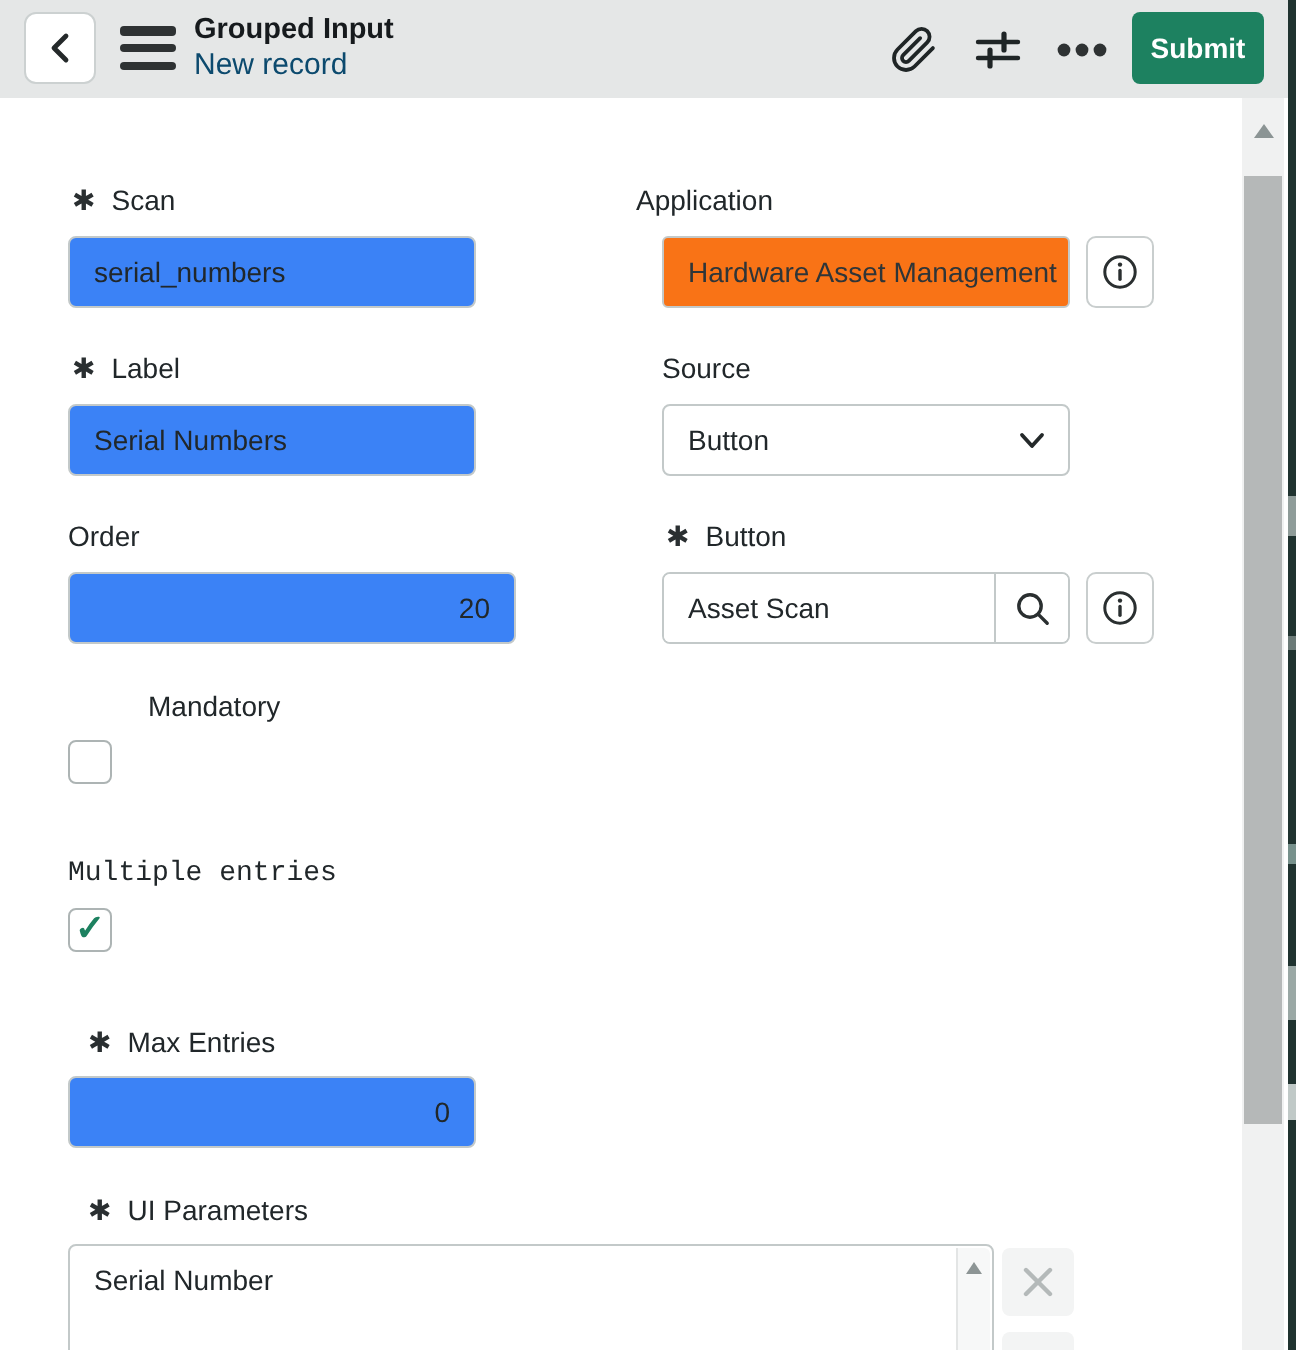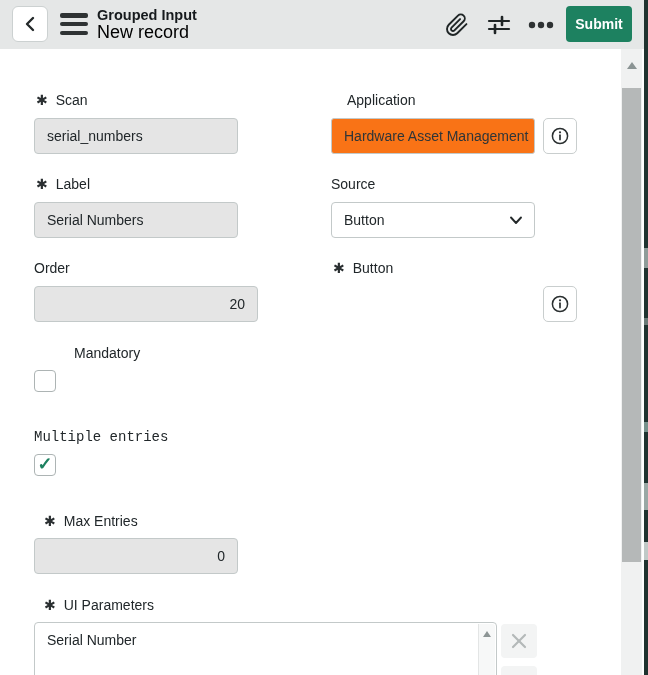--- a/index.html
+++ b/index.html
@@ -11,38 +11,38 @@
   .header { position:absolute; left:0; top:0; width:648px; height:60px;
     background:#e5e7e7; border-bottom:1px solid #c9cdcd; display:flex; align-items:center; }
   .back-btn { position:absolute; left:12px; top:6px; width:36px; height:36px;
     background:#fff; border:1px solid #ccd1d1; border-radius:6px;
     display:flex; align-items:center; justify-content:center; cursor:pointer; }
   .hamburger { position:absolute; left:60px; top:13px; width:28px; height:22px;
     display:flex; flex-direction:column; justify-content:space-between; cursor:pointer; }
   .hamburger span { display:block; height:4.5px; background:#2e3233; border-radius:2px; }
   .title-block { position:absolute; left:97px; top:7px; }
   .page-title { font-size:14.5px; font-weight:bold; color:#161a1d; line-height:17px; }
-  .page-subtitle { font-size:18px; color:#000000; line-height:17px; }
+  .page-subtitle { font-size:15px; color:#0c4a6e; line-height:17px; }
   .hdr-icon-btn { position:absolute; top:12px; width:26px; height:26px;
     display:flex; align-items:center; justify-content:center; cursor:pointer; background:none; border:none; }
   .attach-btn { left:444px; } .personalize-btn { left:486px; } .more-btn { left:528px; }
   .submit-btn { position:absolute; left:566px; top:6px; width:66px; height:36px;
     background:#1d8160; color:#fff; font-family:"Liberation Sans",sans-serif;
     font-size:14px; font-weight:bold; border:none; border-radius:4px; cursor:pointer; }
 
   
   .content { position:absolute; left:0; top:49px; width:648px; height:626px; background:#fff; }
 
   .field-label { position:absolute; display:flex; align-items:center; gap:8px;
     font-size:14px; color:#21272a; line-height:16px; white-space:nowrap; }
   .req { font-size:14px; color:#2a2f31; }
 
   .tbox { position:absolute; height:36px; border:1px solid #c3c9c9; border-radius:4px;
     padding:0 12px; font-family:"Liberation Sans",sans-serif; font-size:14px;
-    color:#21272a; background:#e5e5e5; outline:none; }
+    color:#21272a; background:#3b82f6; outline:none; }
   .num { text-align:right; }
   .readonly { background:#f97316; color:#2f3538; padding-right:4px; border-radius:3px;
     white-space:nowrap; overflow:hidden; }
 
   .icon-btn { position:absolute; width:34px; height:36px; background:#fff;
     border:1px solid #c9cece; border-radius:5px;
     display:flex; align-items:center; justify-content:center; cursor:pointer; }
 
   .select { position:absolute; height:36px; border:1px solid #c3c9c9; border-radius:4px;
     background:#fff; display:flex; align-items:center; justify-content:space-between;
@@ -129,21 +129,21 @@
   </div>
 
   <div class="content">
 
     <div class="field-label" style="left:36px; top:43px;">
       <span class="req">✱</span>
       <span>Scan</span>
     </div>
     <input class="tbox" style="left: 34px; top: 69px; width: 204px;" value="serial_numbers">
 
-    <div class="field-label" style="left:347px; top:43px;">
+    <div class="field-label" style="left:318px; top:43px;">
       <span>Application</span>
     </div>
     <input class="tbox readonly" style="left: 331px; top: 69px; width: 204px;" readonly="" value="Hardware Asset Management">
     <div class="icon-btn" style="left:543px; top:69px;">
       <svg width="20" height="20" viewBox="0 0 20 20">
         <circle cx="10" cy="10" r="7.6" fill="none" stroke="#2a2f30" stroke-width="1.5"></circle>
         <line x1="10" y1="9.2" x2="10" y2="13.6" stroke="#2a2f30" stroke-width="1.7" stroke-linecap="round"></line>
         <circle cx="10" cy="6.3" r="1.1" fill="#2a2f30"></circle>
       </svg>
     </div>
@@ -166,20 +166,29 @@
 
     <div class="field-label" style="left:34px; top:211px;">
       <span>Order</span>
     </div>
     <input class="tbox num" style="left: 34px; top: 237px; width: 224px;" value="20">
 
     <div class="field-label" style="left:333px; top:211px;">
       <span class="req">✱</span>
       <span>Button</span>
     </div>
+    <div class="composite" style="left:331px; top:237px; width:204px;">
+      <input value="Asset Scan" style="">
+      <div class="search-seg">
+        <svg width="19" height="19" viewBox="0 0 19 19">
+          <circle cx="8" cy="8" r="5.6" fill="none" stroke="#2a2f30" stroke-width="1.7"></circle>
+          <line x1="12.3" y1="12.3" x2="16.6" y2="16.6" stroke="#2a2f30" stroke-width="1.7" stroke-linecap="round"></line>
+        </svg>
+      </div>
+    </div>
     <div class="icon-btn" style="left:543px; top:237px;">
       <svg width="20" height="20" viewBox="0 0 20 20">
         <circle cx="10" cy="10" r="7.6" fill="none" stroke="#2a2f30" stroke-width="1.5"></circle>
         <line x1="10" y1="9.2" x2="10" y2="13.6" stroke="#2a2f30" stroke-width="1.7" stroke-linecap="round"></line>
         <circle cx="10" cy="6.3" r="1.1" fill="#2a2f30"></circle>
       </svg>
     </div>
 
     <div class="field-label" style="left:34px; top:296px;margin-left:40px;">
       <span>Mandatory</span>

